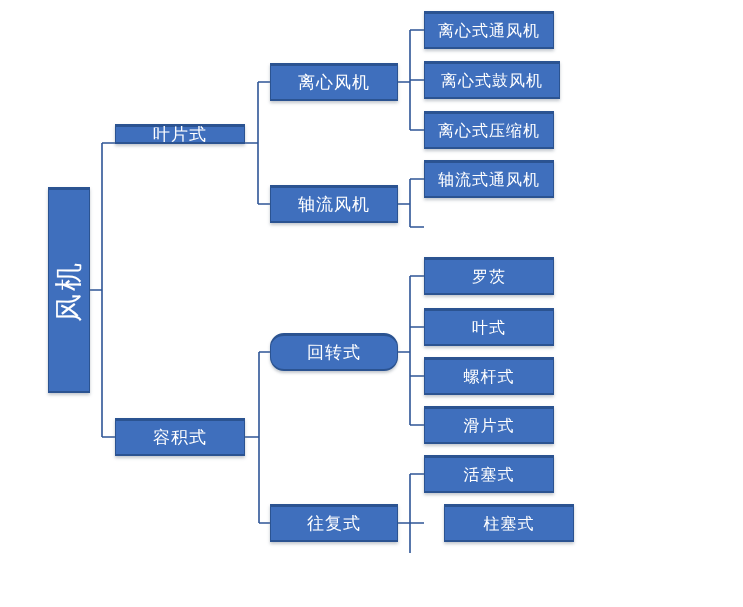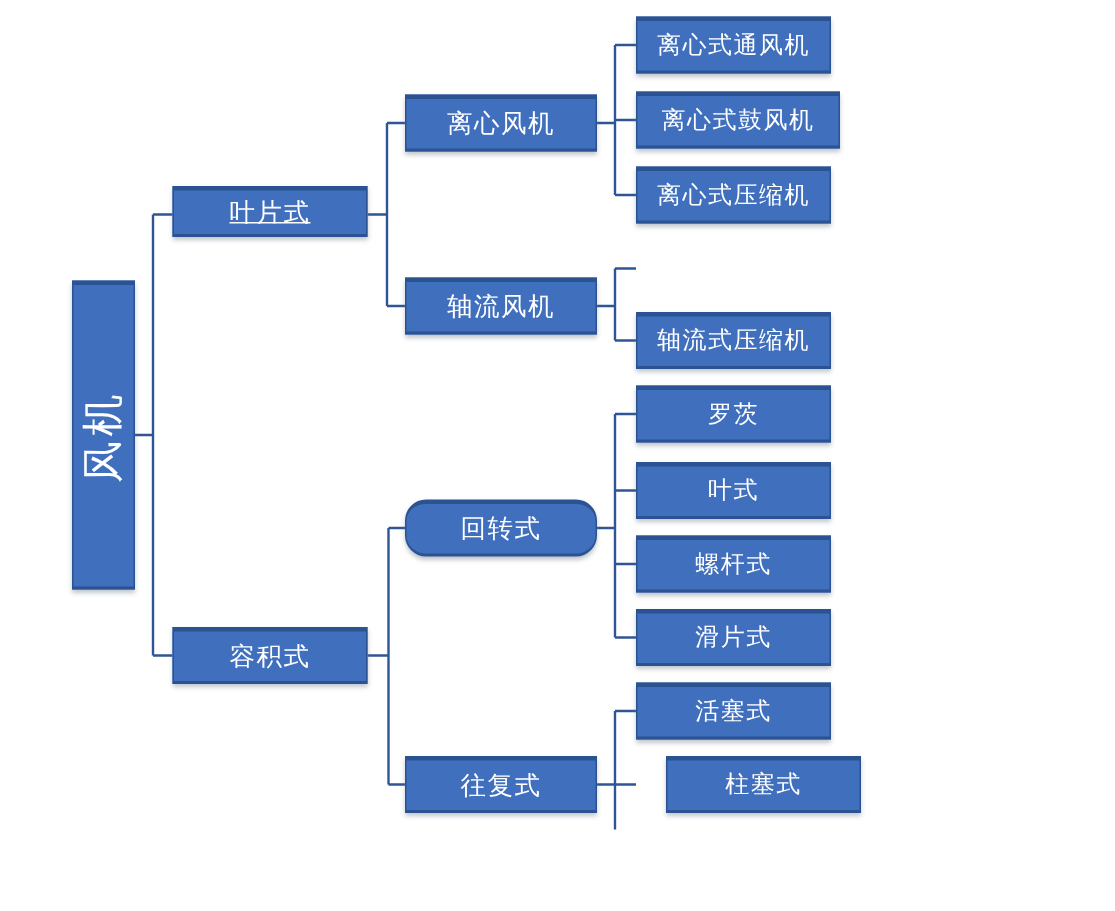--- a/index.html
+++ b/index.html
@@ -66,21 +66,21 @@
     <path d="M398 82 H410 M410 30 V130 M410 30 H424 M410 80 H424 M410 130 H424"></path>
     <path d="M398 204 H410 M410 179 V227 M410 179 H424 M410 227 H424"></path>
     <path d="M398 352 H410 M410 276 V425 M410 276 H424 M410 327 H424 M410 376 H424 M410 425 H424"></path>
     <path d="M398 523 H410 M410 474 V553 M410 474 H424 M410 523 H424"></path>
   </svg>
 
   <div class="node root" style="left:48px; top:187px; width:42px; height:206px;">
     <span class="lbl">风机</span>
   </div>
 
-  <div class="node lvl2" style="left:115px; top:124px; width:130px; height:34px;text-decoration:underline;">
+  <div class="node lvl2" style="left:115px; top:124px; width:130px; height:20px;">
     <span class="lbl">叶片式</span>
   </div>
   <div class="node lvl2" style="left:115px; top:418px; width:130px; height:38px;">
     <span class="lbl">容积式</span>
   </div>
 
   <div class="node lvl3" style="left:270px; top:63px; width:128px; height:38px;">
     <span class="lbl">离心风机</span>
   </div>
   <div class="node lvl3" style="left:270px; top:185px; width:128px; height:38px;">
@@ -95,22 +95,22 @@
 
   <div class="node leaf" style="left:424px; top:11px; width:130px; height:38px;">
     <span class="lbl">离心式通风机</span>
   </div>
   <div class="node leaf" style="left:424px; top:61px; width:136px; height:38px;">
     <span class="lbl">离心式鼓风机</span>
   </div>
   <div class="node leaf" style="left:424px; top:111px; width:130px; height:38px;">
     <span class="lbl">离心式压缩机</span>
   </div>
-  <div class="node leaf" style="left:424px; top:208px; width:130px; height:38px;">
-    <span class="lbl">轴流式压缩机</span>
+  <div class="node leaf" style="left:424px; top:160px; width:130px; height:38px;">
+    <span class="lbl">轴流式通风机</span>
   </div>
   <div class="node leaf" style="left:424px; top:257px; width:130px; height:38px;">
     <span class="lbl">罗茨</span>
   </div>
   <div class="node leaf" style="left:424px; top:308px; width:130px; height:38px;">
     <span class="lbl">叶式</span>
   </div>
   <div class="node leaf" style="left:424px; top:357px; width:130px; height:38px;">
     <span class="lbl">螺杆式</span>
   </div>

